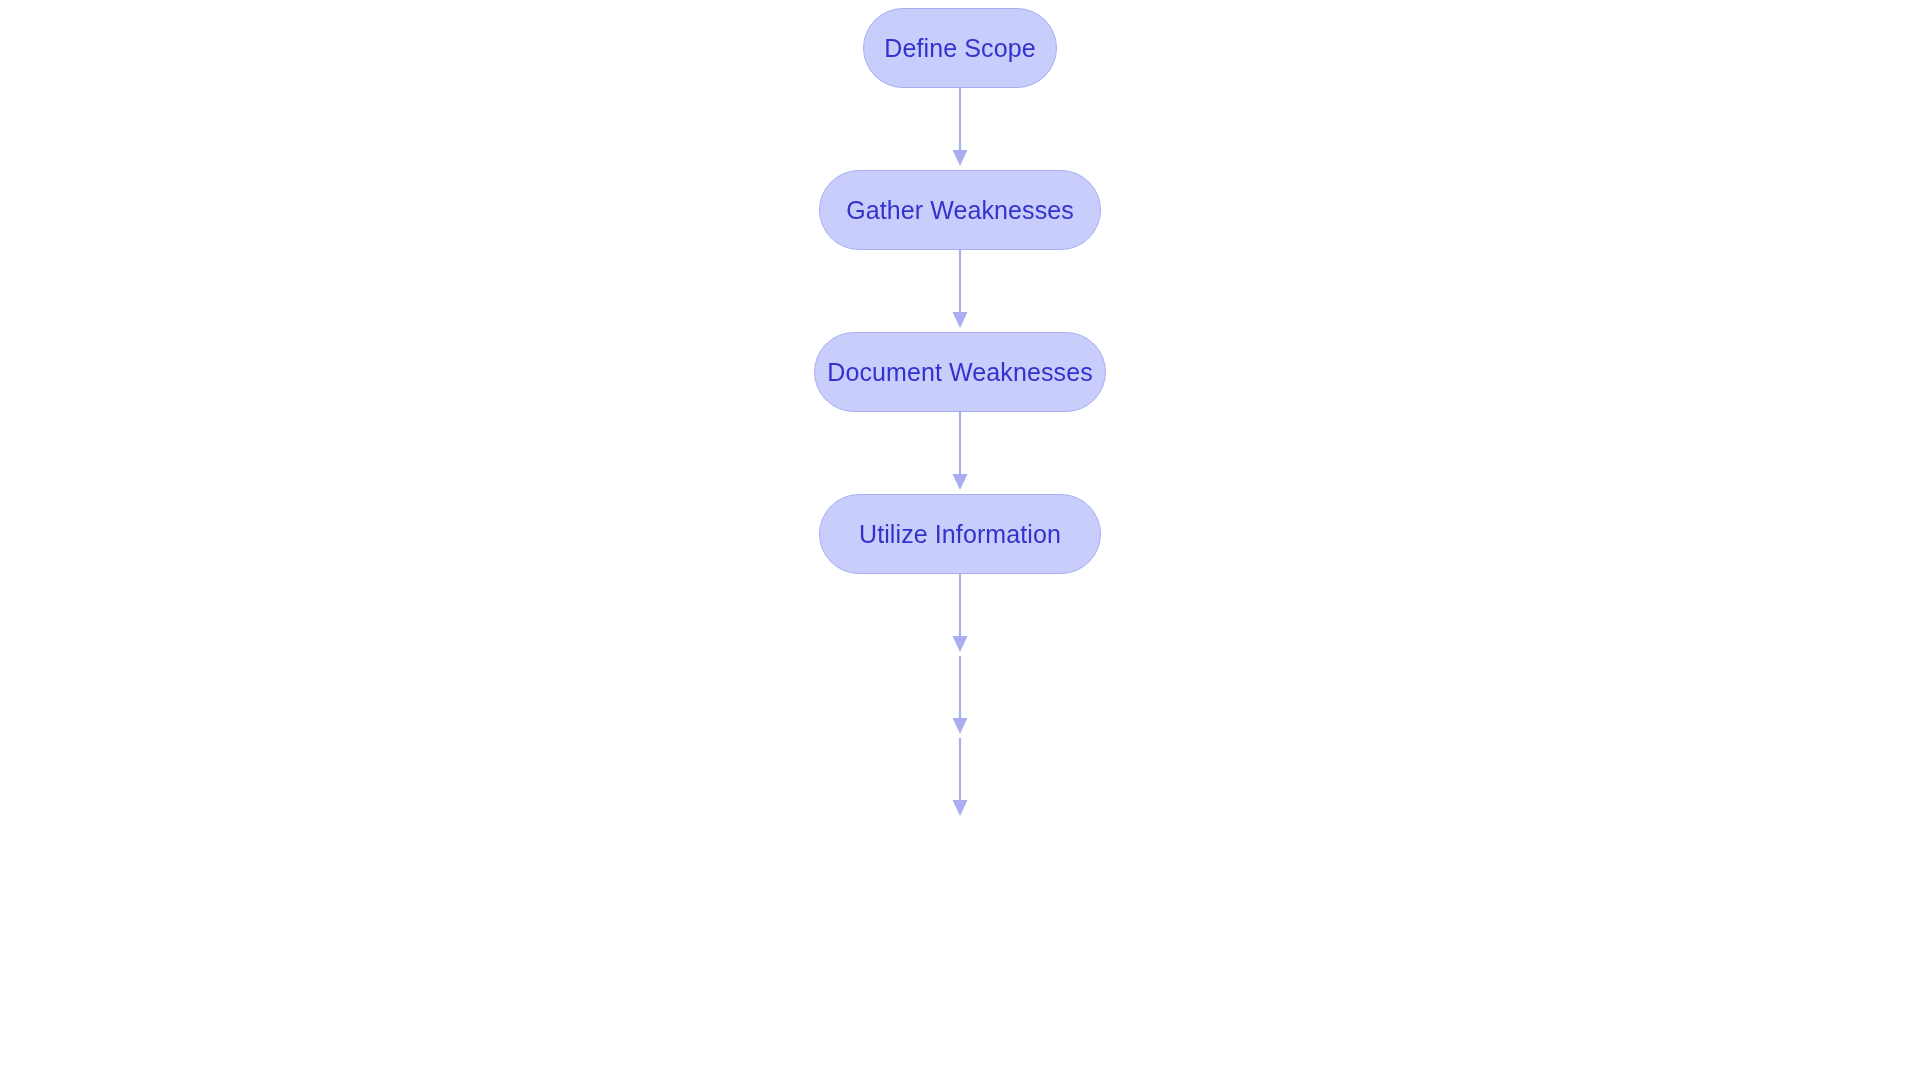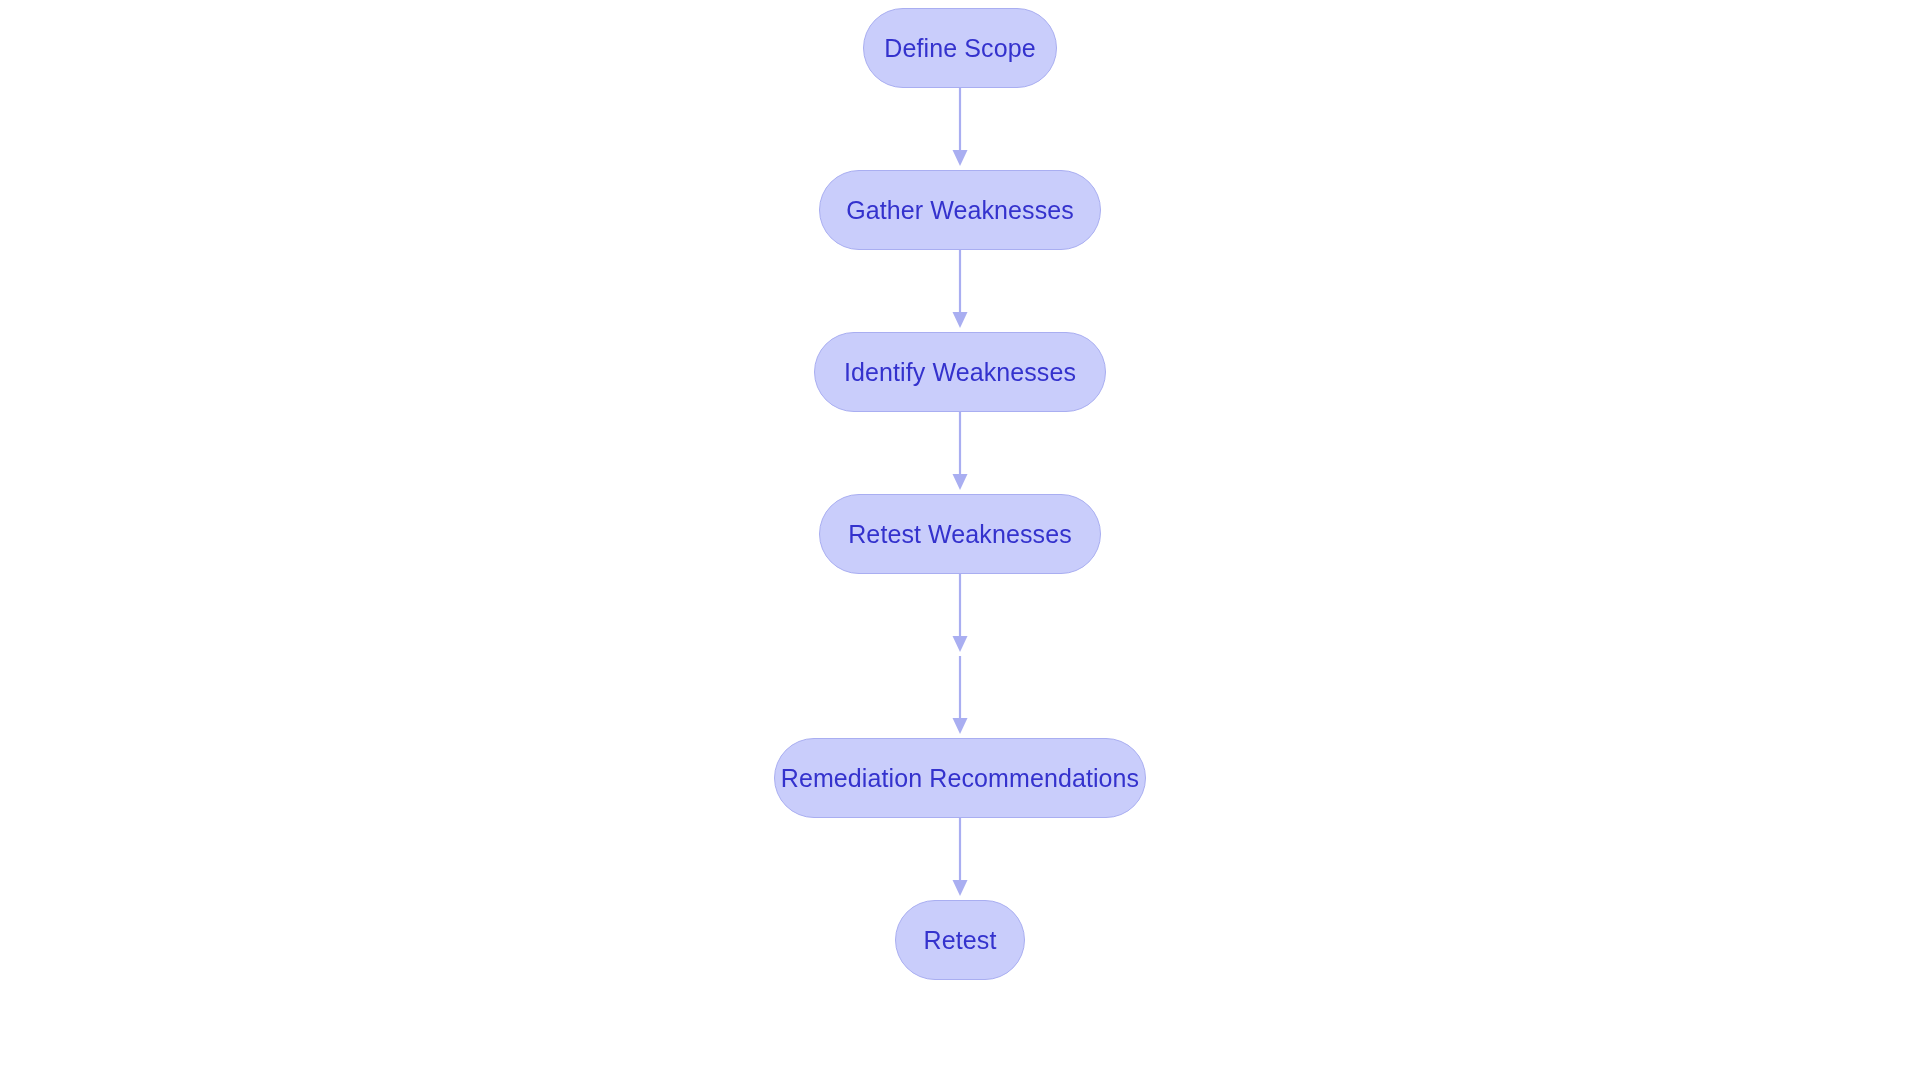--- a/index.html
+++ b/index.html
@@ -93,50 +93,44 @@
     <div class="node w-gather-information">
       <span class="node-label">Gather Weaknesses</span>
     </div>
 
     <svg class="connector" viewBox="0 0 40 82">
       <line x1="20" y1="0" x2="20" y2="66" stroke="#a9aef1" stroke-width="2.2"></line>
       <polygon points="20,78 12.5,62 27.5,62" fill="#a9aef1"></polygon>
     </svg>
 
     <div class="node w-identify-weaknesses">
-      <span class="node-label">Identify Weaknesses</span>
+      <span class="node-label">Document Weaknesses</span>
     </div>
 
     <svg class="connector" viewBox="0 0 40 82">
       <line x1="20" y1="0" x2="20" y2="66" stroke="#a9aef1" stroke-width="2.2"></line>
       <polygon points="20,78 12.5,62 27.5,62" fill="#a9aef1"></polygon>
     </svg>
 
     <div class="node w-utilize-weaknesses">
-      <span class="node-label">Retest Weaknesses</span>
+      <span class="node-label">Utilize Information</span>
     </div>
 
     <svg class="connector" viewBox="0 0 40 82">
       <line x1="20" y1="0" x2="20" y2="66" stroke="#a9aef1" stroke-width="2.2"></line>
       <polygon points="20,78 12.5,62 27.5,62" fill="#a9aef1"></polygon>
     </svg>
 
 
     <svg class="connector" viewBox="0 0 40 82">
       <line x1="20" y1="0" x2="20" y2="66" stroke="#a9aef1" stroke-width="2.2"></line>
       <polygon points="20,78 12.5,62 27.5,62" fill="#a9aef1"></polygon>
     </svg>
 
-    <div class="node w-remediation-recommendations">
-      <span class="node-label">Remediation Recommendations</span>
-    </div>
 
     <svg class="connector" viewBox="0 0 40 82">
       <line x1="20" y1="0" x2="20" y2="66" stroke="#a9aef1" stroke-width="2.2"></line>
       <polygon points="20,78 12.5,62 27.5,62" fill="#a9aef1"></polygon>
     </svg>
 
-    <div class="node w-retest">
-      <span class="node-label">Retest</span>
-    </div>
 
   </div>
 </div>
 
 </body></html>

